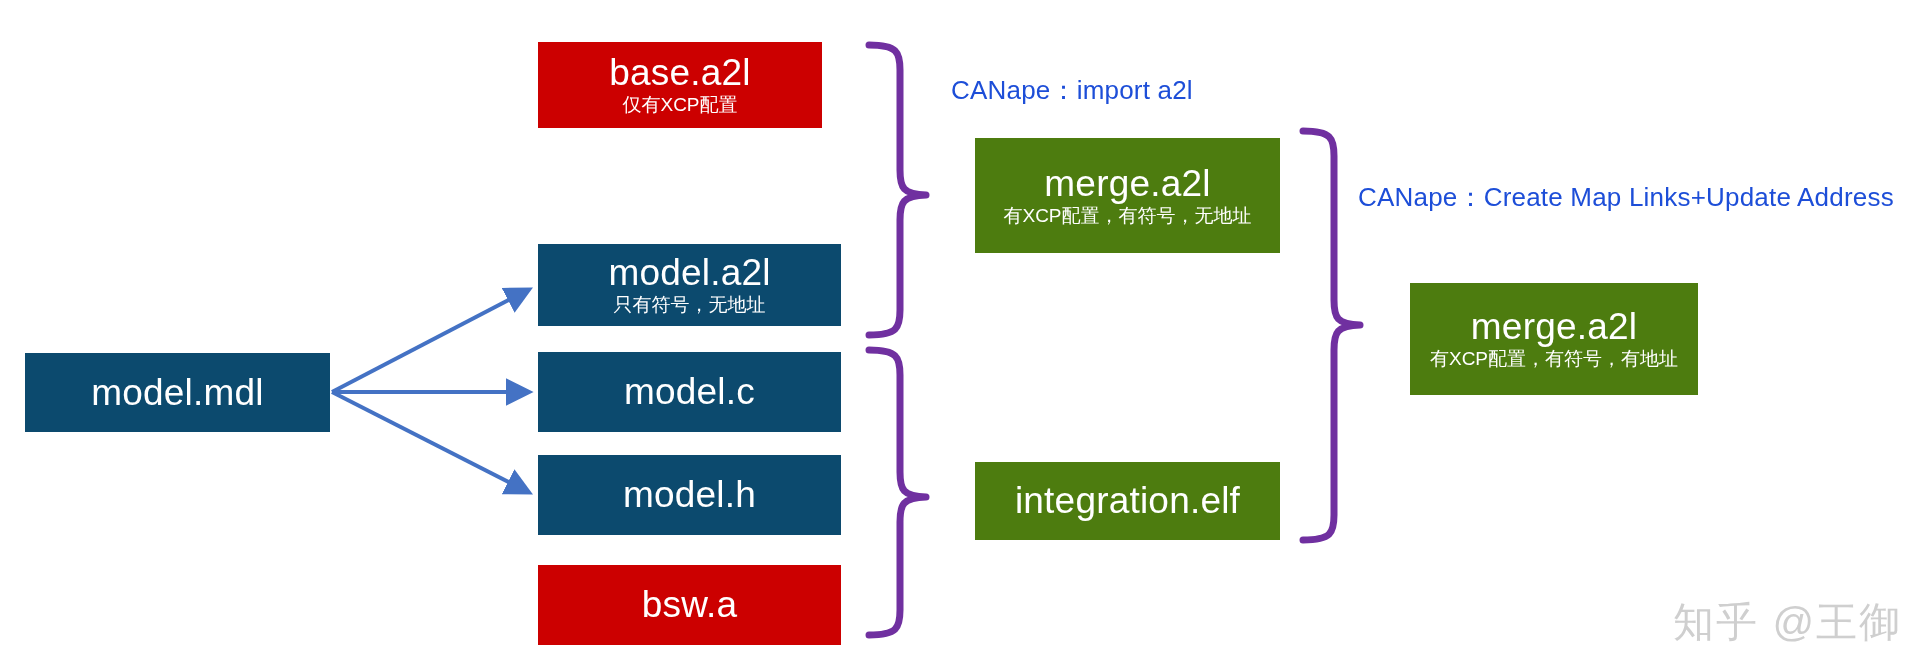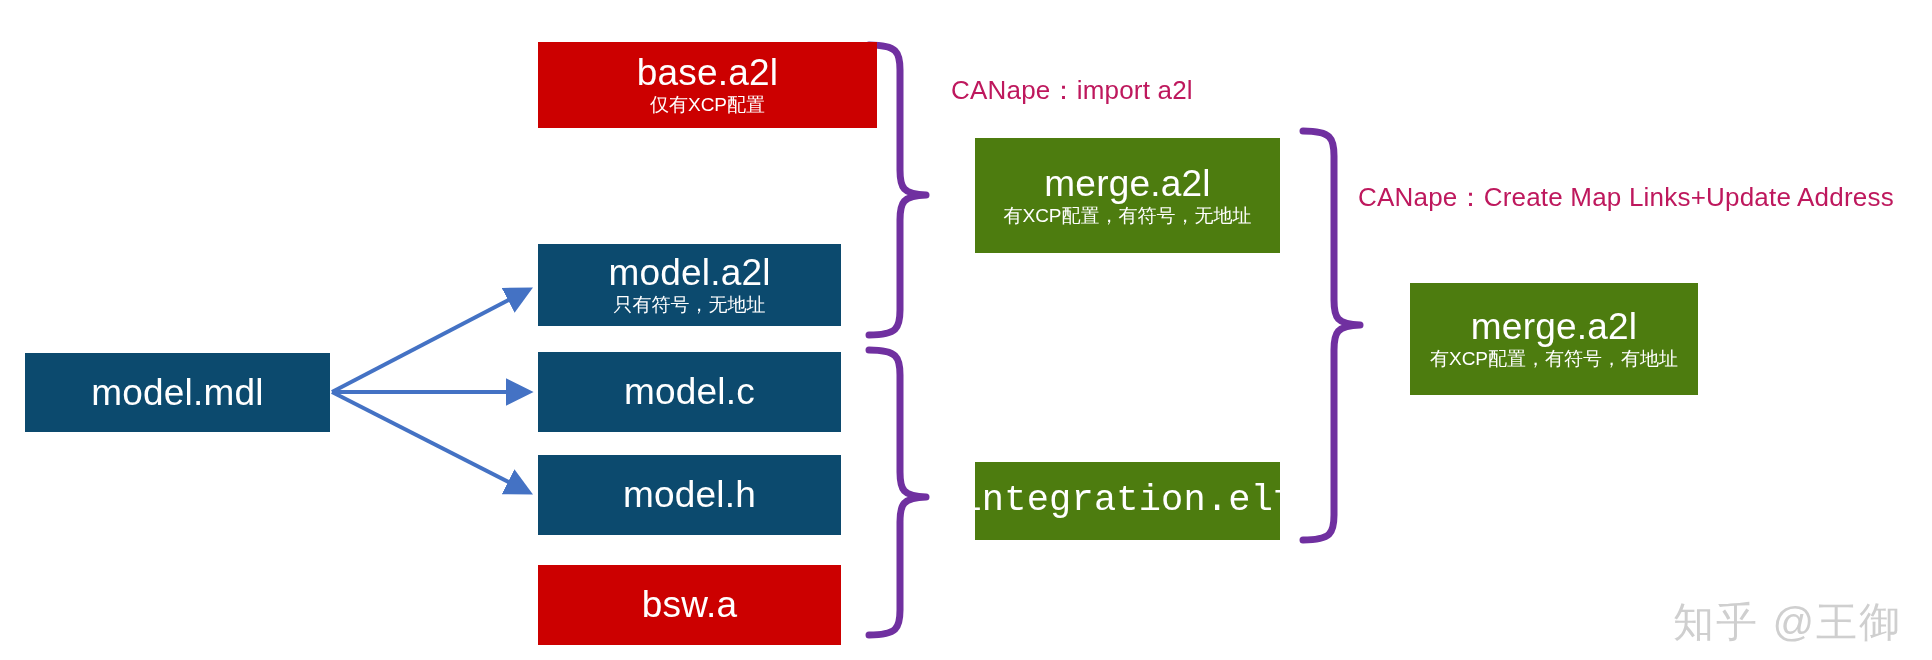--- a/index.html
+++ b/index.html
@@ -42,43 +42,43 @@
     font-weight: 400;
     margin-top: 2px;
     line-height: 1.18;
     padding: 0 6px;
   }
   .node.red   { background: #cc0000; }
   .node.blue  { background: #0c4a6e; }
   .node.purple{ background: #4d7c0f; text-align: right; }
 
   
-  #node-base-a2l      { left: 538px; top: 42px;  width: 339px; height: 86px; }
+  #node-base-a2l      { left: 538px; top: 42px;  width: 284px; height: 86px; }
   #node-model-a2l     { left: 538px; top: 244px; width: 303px; height: 82px; }
   #node-model-c       { left: 538px; top: 352px; width: 303px; height: 80px; }
   #node-model-h       { left: 538px; top: 455px; width: 303px; height: 80px; }
   #node-bsw-a         { left: 538px; top: 565px; width: 303px; height: 80px; }
   #node-model-mdl     { left: 25px;  top: 353px; width: 305px; height: 79px; }
   #node-merge-a2l-1   { left: 975px; top: 138px; width: 305px; height: 115px; }
-  #node-integration   { left: 975px; top: 462px; width: 305px; height: 78px; font-family: Liberation Mono, monospace; }
+  #node-integration   { left: 975px; top: 462px; width: 305px; height: 78px; }
   #node-merge-a2l-2   { left: 1410px;top: 283px; width: 288px; height: 112px; }
 
   
   #vector-layer {
     position: absolute;
     left: 0; top: 0;
     width: 1932px;
     height: 660px;
     pointer-events: none;
   }
 
   
   .flow-label {
     position: absolute;
-    color: #be185d;
+    color: #1d4ed8;
     font-size: 26px;
     font-weight: 400;
     white-space: nowrap;
     letter-spacing: 0.2px;
   }
   #label-import-a2l { left: 951px;  top: 73px; }
   #label-create-map { left: 1358px; top: 180px; }
 
   
   #watermark {

